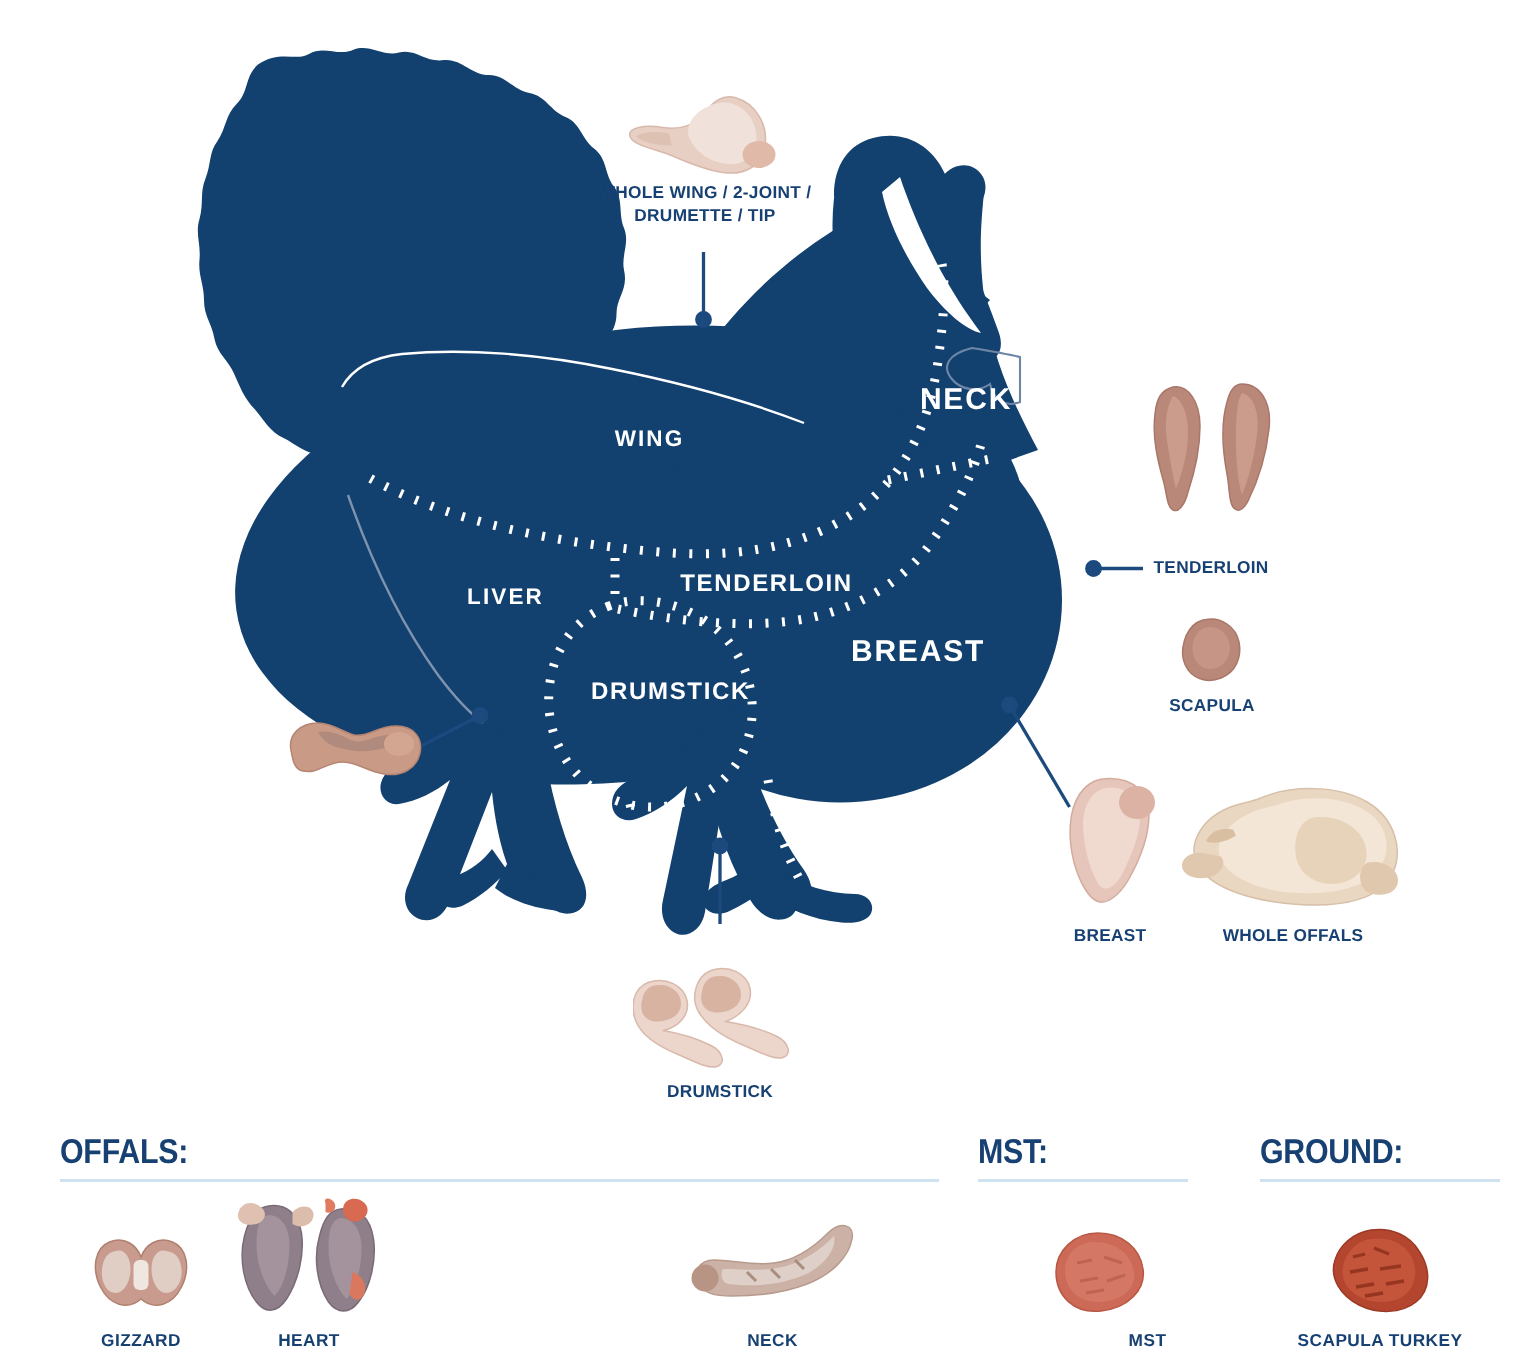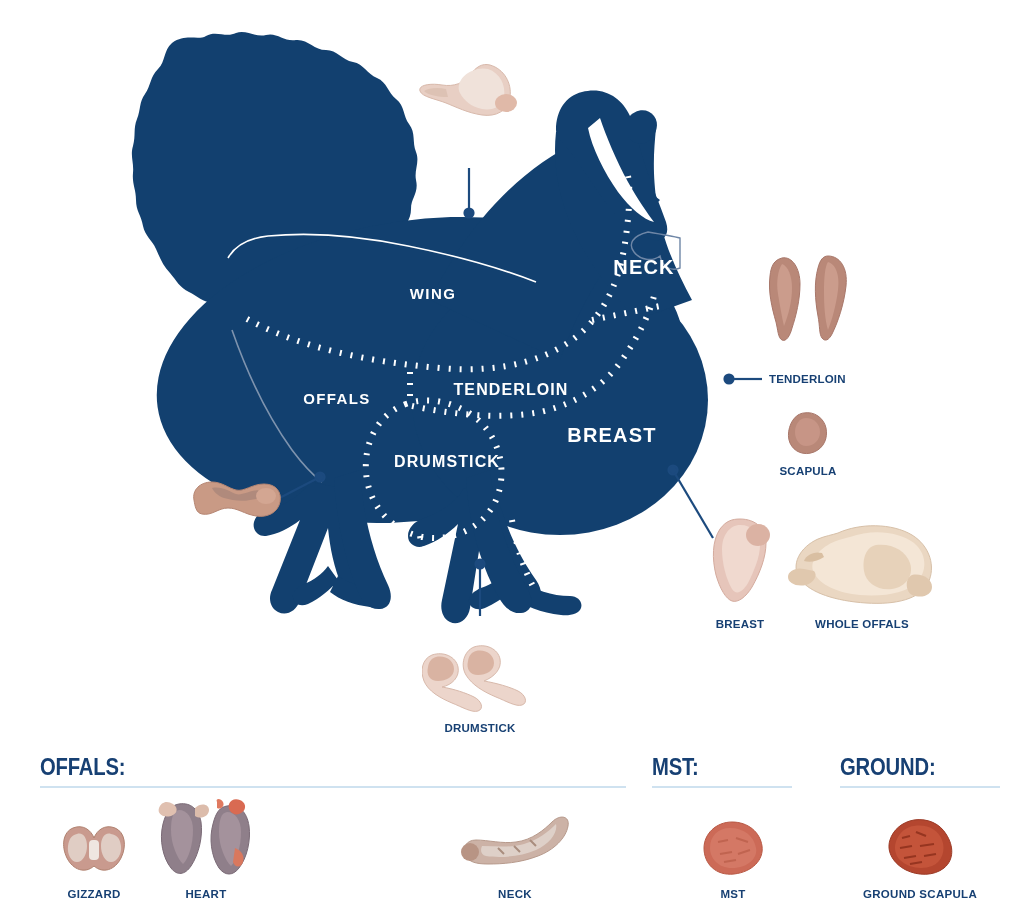--- a/index.html
+++ b/index.html
@@ -299,21 +299,21 @@
 
         <line x1="480" y1="566" x2="480" y2="616"></line>
         <circle cx="480" cy="564" r="4.5"></circle>
       </g>
     </svg>
 
     <div class="cut-label lg" style="left:433px; top:293px;">WING</div>
 
     <div class="cut-label md" style="left:644px; top:267px;">NECK</div>
 
-    <div class="cut-label lg" style="left:337px; top:398px;">OFFALS</div>
+    <div class="cut-label lg" style="left:337px; top:398px;">LIVER</div>
 
     <div class="cut-label sm" style="left:511px; top:390px;">TENDERLOIN</div>
 
     <div class="cut-label md" style="left:612px; top:435px;">BREAST</div>
 
     <div class="cut-label sm" style="left:447px; top:462px;">DRUMSTICK</div>
 
     <div class="photo" style="left:470px; top:90px; width:108px; height:66px;">
       <svg width="108" height="66" viewBox="0 0 108 66">
         <path d="M74,8 C88,12 96,26 94,40 C92,54 80,60 66,58 C52,56 40,50 30,46
@@ -390,20 +390,22 @@
         <path d="M54,10 C64,8 72,14 72,22 C72,30 64,34 56,34 C48,34 44,28 46,20
                  C47,14 50,11 54,10 Z" fill="#d9b3a2"></path>
         <path d="M12,36 C24,32 36,38 38,48 C40,58 32,66 22,68 C34,70 46,74 54,78
                  C62,82 64,90 58,92 C52,94 42,88 32,84 C20,79 8,72 4,62
                  C0,52 2,40 12,36 Z" transform="translate(-2,-22)" fill="#ecd5cb" stroke="#d8b9ab" stroke-width="1"></path>
         <path d="M14,16 C24,14 32,20 32,28 C32,36 24,40 16,40 C8,40 4,34 6,26
                  C7,20 10,17 14,16 Z" fill="#d9b3a2"></path>
       </svg>
     </div>
 
+    <div class="callout" style="left:370px; top:122px; width:200px;">WHOLE WING / 2-JOINT /
+DRUMETTE / TIP</div>
 
 
     <div class="callout" style="left:769px; top:372px; width:120px; text-align:left;">TENDERLOIN</div>
 
     <div class="callout" style="left:748px; top:464px; width:120px;">SCAPULA</div>
 
     <div class="callout" style="left:680px; top:617px; width:120px;">BREAST</div>
 
     <div class="callout" style="left:792px; top:617px; width:140px;">WHOLE OFFALS</div>
 
@@ -469,34 +471,34 @@
 
       <div class="item" style="left:26px; top:42px; width:110px; height:110px;">
         <svg width="62" height="56" viewBox="0 0 62 56" style="position:absolute;left:50%;top:24px;transform:translate(-50%,0);">
           <path d="M30,2 C46,2 58,12 60,26 C62,40 50,52 32,54 C14,56 2,44 2,28
                    C2,14 14,2 30,2 Z" fill="#cc6a57" stroke="#b85844" stroke-width="1"></path>
           <path d="M28,8 C42,8 52,16 54,28 C56,38 46,48 30,48 C16,48 8,38 8,28
                    C8,16 16,8 28,8 Z" fill="#d47865"></path>
           <path d="M16,22 L26,20 M34,18 L46,22 M18,34 L30,32 M36,34 L48,30
                    M22,42 L34,40" stroke="#c06450" stroke-width="2"></path>
         </svg>
-        <div class="item-caption" style="top:92px;">MST</div>
+        <div class="item-caption" style="top:92px;margin-left:32px;">MST</div>
       </div>
     </div>
 
     <div class="group" style="left:840px; top:10px; width:160px;">
       <div class="group-title">GROUND:</div>
       <div class="group-rule"></div>
 
       <div class="item" style="left:12px; top:42px; width:136px; height:110px;">
         <svg width="72" height="60" viewBox="0 0 72 60" style="position:absolute;left:50%;top:22px;transform:translate(-50%,0);">
           <path d="M30,2 C44,0 56,6 62,16 C70,28 70,42 60,50 C50,58 34,58 22,52
                    C10,46 2,34 6,22 C9,12 18,4 30,2 Z" fill="#b4462f" stroke="#9b3a26" stroke-width="1"></path>
           <path d="M30,8 C44,6 54,12 58,22 C62,32 58,44 48,48 C38,52 24,50 16,42
                    C8,34 10,20 20,12 C23,10 27,8 30,8 Z" fill="#c4543a"></path>
           <path d="M18,20 L26,18 M32,14 L42,18 M16,30 L28,28 M36,28 L50,26
                    M20,40 L32,38 M40,38 L52,36 M26,46 L38,44" stroke="#963520" stroke-width="2.2"></path>
         </svg>
-        <div class="item-caption" style="top:92px;">GROUND SCAPULA</div>
+        <div class="item-caption" style="top:92px;">SCAPULA TURKEY</div>
       </div>
     </div>
   </div>
 </div>
 
 </body></html>

